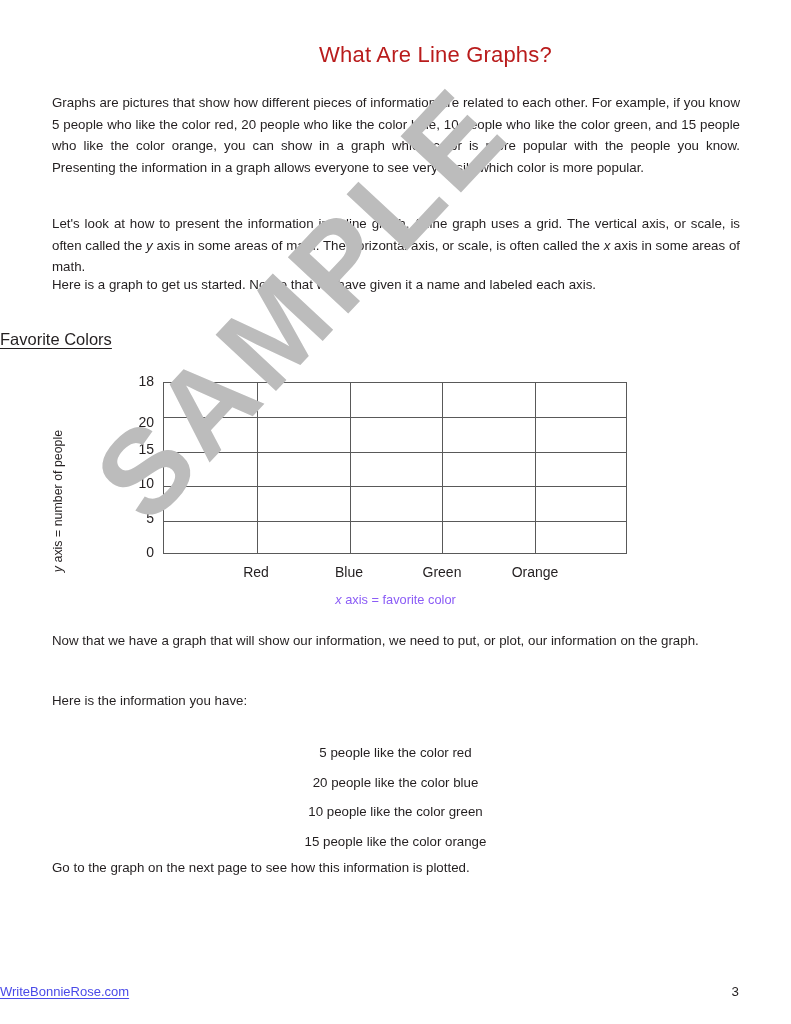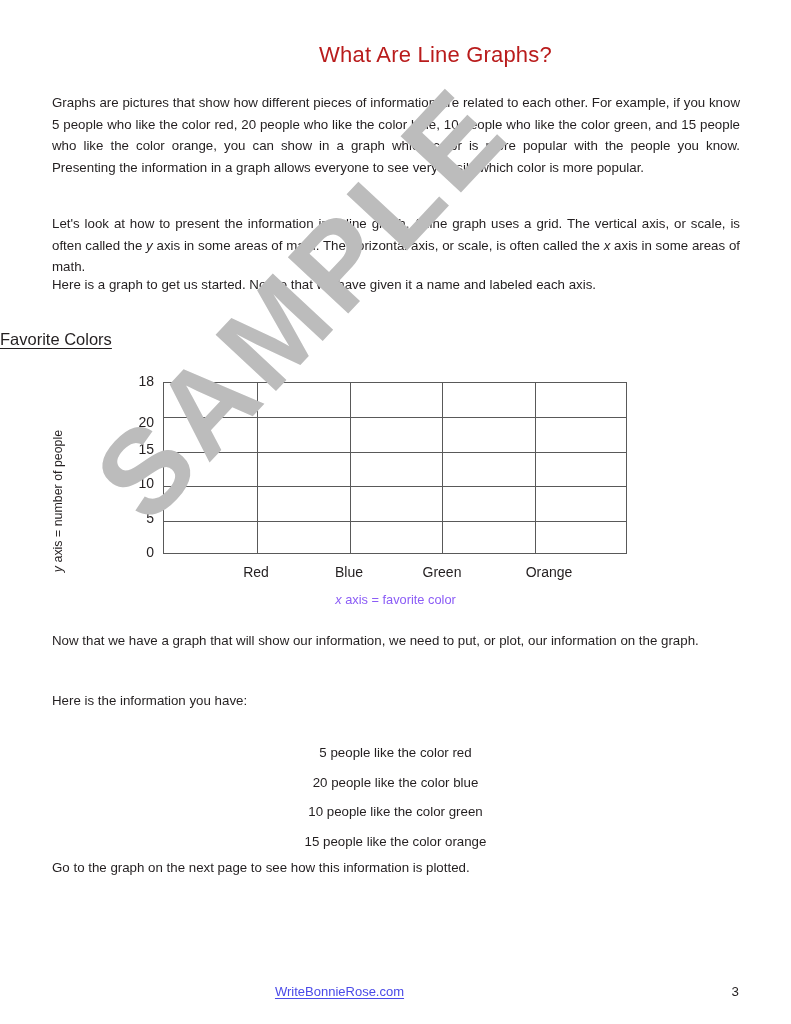--- a/index.html
+++ b/index.html
@@ -186,23 +186,22 @@
   
   .footer {
     position: absolute;
     left: 0;
     top: 984px;
     width: 791px;
     height: 24px;
   }
   .footer-link {
     position: absolute;
-    left: 18px;
+    left: 0;
     width: 643px;
-    text-align: center;
     font-size: 13px;
     color: #4a4ae8;
     text-decoration: underline;
     text-underline-offset: 2px;
     cursor: pointer;
   }
   .footer-page {
     position: absolute;
     right: 52px;
     top: 0;
@@ -248,21 +247,21 @@
 
       <div class="vline" style="left:92.8px;"></div>
       <div class="vline" style="left:185.6px;"></div>
       <div class="vline" style="left:278.4px;"></div>
       <div class="vline" style="left:371.2px;"></div>
     </div>
 
     <div class="xtick" style="left:196px;">Red</div>
     <div class="xtick" style="left:289px;">Blue</div>
     <div class="xtick" style="left:382px;">Green</div>
-    <div class="xtick" style="left:489px;">Orange</div>
+    <div class="xtick" style="left:475px;">Orange</div>
 
     <div class="xlabel"><i>x</i><span> axis = favorite color</span></div>
   </div>
 
   <div class="para" id="para-now">Now that we have a graph that will show our information, we need to put, or plot, our information on the graph.</div>
 
   <div class="para nojust" id="para-info">Here is the information you have:</div>
 
   <div class="info-list">
     <div class="info-line">5 people like the color red</div>

